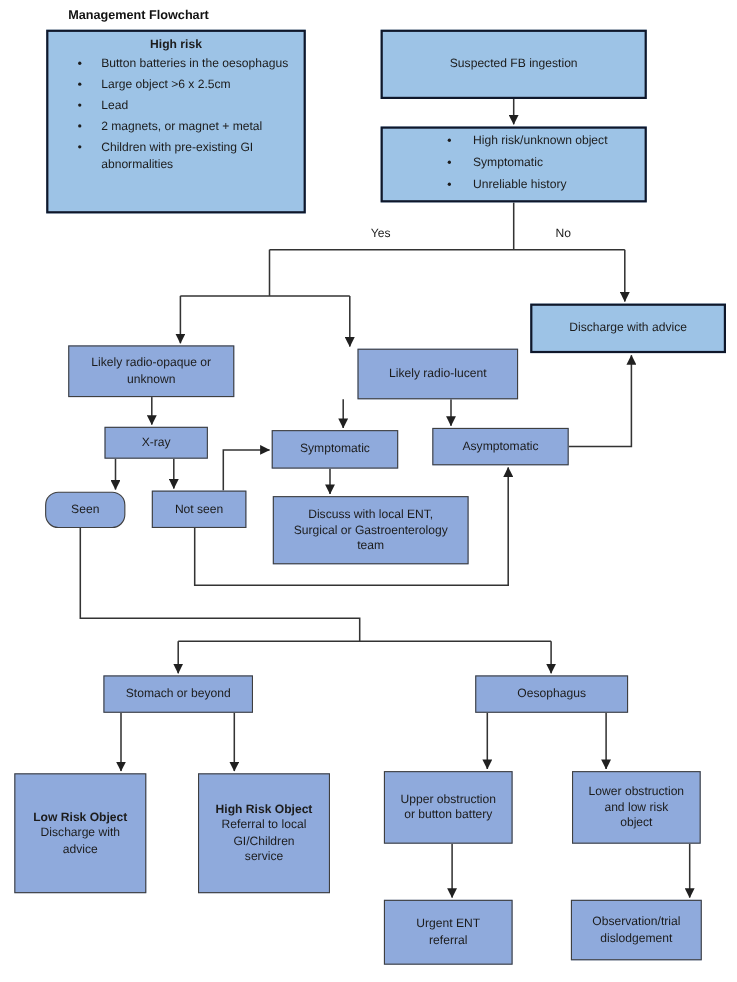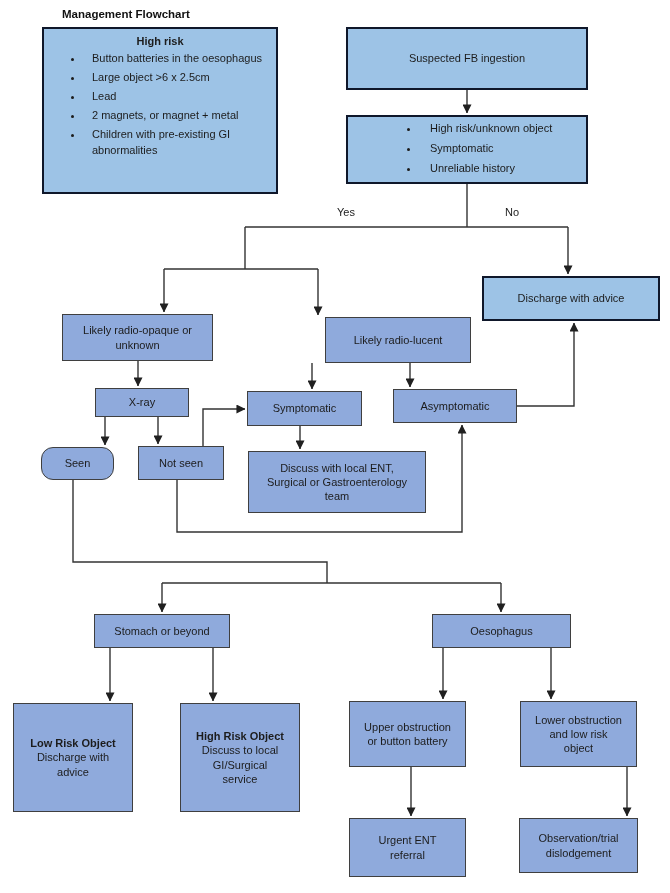--- a/index.html
+++ b/index.html
@@ -140,21 +140,21 @@
 
   <div class="node peri" style="left:432px;top:614px;width:139px;height:34px;">Oesophagus</div>
 
   <div class="node peri pad8" style="left:13px;top:703px;width:120px;height:109px;">
     <div class="bold-line">Low Risk Object</div>
     <div>Discharge with advice</div>
   </div>
 
   <div class="node peri pad14" style="left:180px;top:703px;width:120px;height:109px;">
     <div class="bold-line">High Risk Object</div>
-    <div>Discuss to local GI/Surgical service</div>
+    <div>Referral to local GI/Children service</div>
   </div>
 
   <div class="node peri pad14" style="left:349px;top:701px;width:117px;height:66px;">Upper obstruction or button battery</div>
 
   <div class="node peri pad14" style="left:520px;top:701px;width:117px;height:66px;">Lower obstruction and low risk object</div>
 
   <div class="node peri pad14" style="left:349px;top:818px;width:117px;height:59px;">Urgent ENT referral</div>
 
   <div class="node peri pad8" style="left:519px;top:818px;width:119px;height:55px;">Observation/trial dislodgement</div>
 

